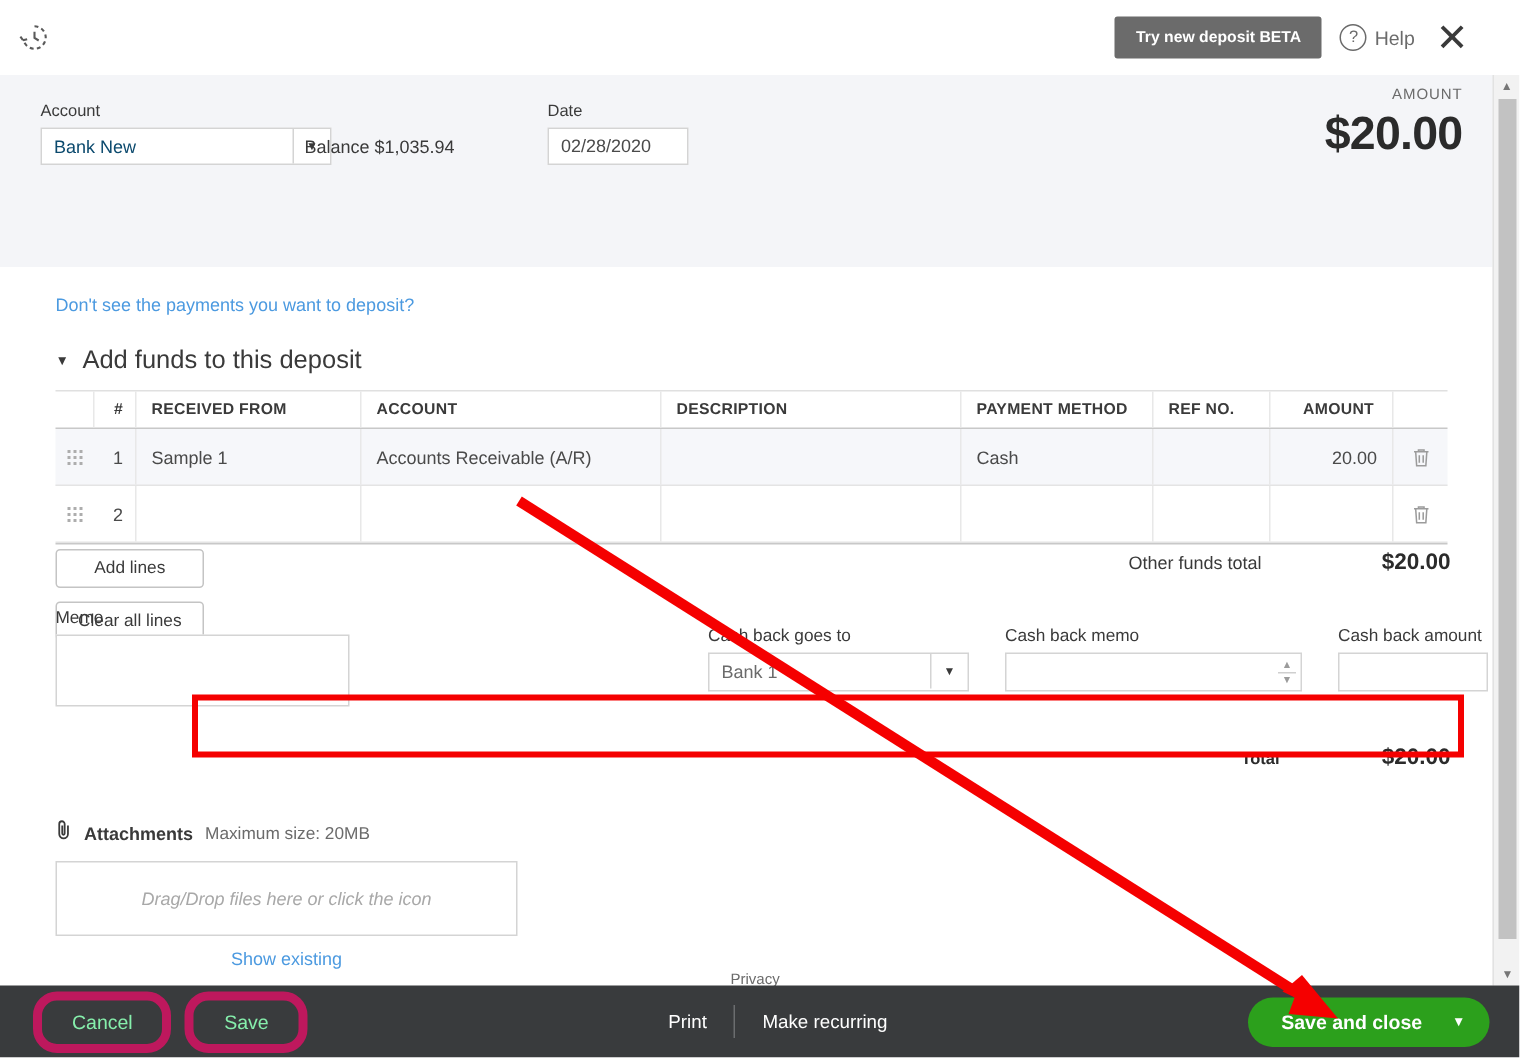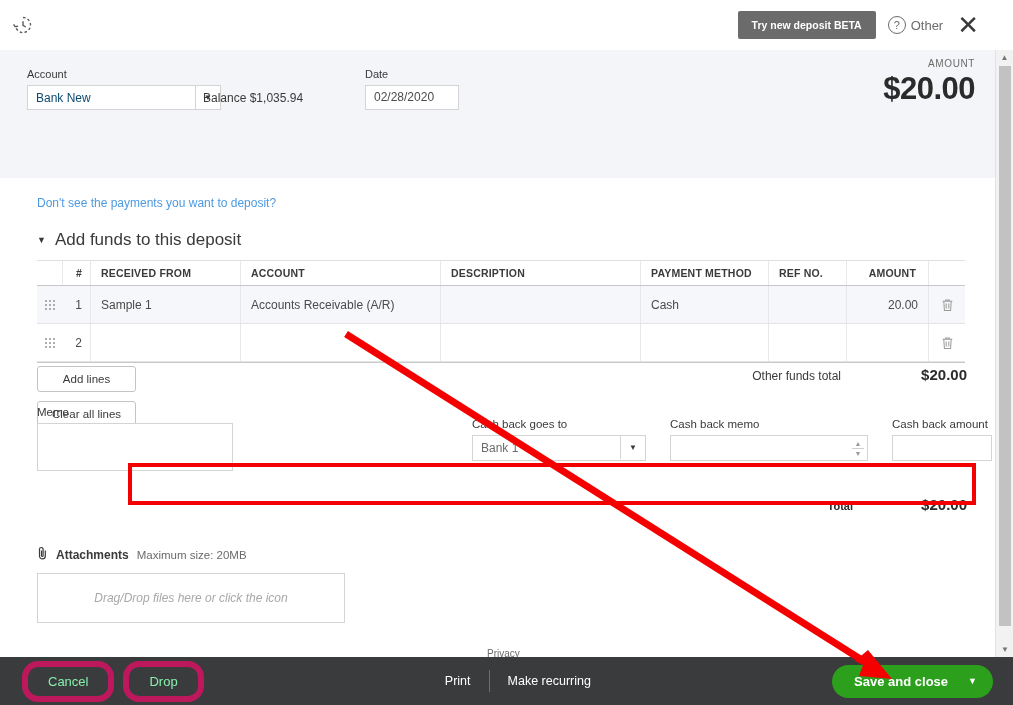--- a/index.html
+++ b/index.html
@@ -324,21 +324,21 @@
         <path d="M12 4.5a7.5 7.5 0 1 1-7.3 9.3" stroke-dasharray="2.6 2.2"></path>
         <path d="M4.3 13.8 L2.6 11.4 M4.3 13.8 L7.1 13.1"></path>
         <path d="M12 8.2 v4.1 l2.8 1.7"></path>
       </svg>
     </div>
 
     <div class="topbar-right">
       <button class="beta-btn"><span>Try new deposit </span><span class="beta-tag">BETA</span></button>
       <div class="help-group">
         <span class="q-circle">?</span>
-        <span>Other</span>
+        <span>Help</span>
       </div>
       <span class="close-x">✕</span>
     </div>
   </div>
 
   <div class="header-band">
 
     <div class="account-block">
       <div class="hdr-field-label">Account</div>
       <div class="select-box">
@@ -495,35 +495,38 @@
           <svg width="11" height="14" viewBox="0 0 11 14" fill="none" stroke="#3a3a3a" stroke-width="1.2">
             <path d="M8.3 4.4V10a2.9 2.9 0 0 1-5.8 0V3.3a1.8 1.8 0 0 1 3.6 0v6.4a0.8 0.8 0 0 1-1.6 0V4.4"></path>
           </svg>
         </span>
         <span class="attach-title">Attachments</span>
         <span class="attach-max">Maximum size: 20MB</span>
       </div>
       <div class="drop-zone">
         <span class="drop-text">Drag/Drop files here or click the icon</span>
       </div>
+      <div class="show-existing">
+        <span class="link-blue">Show existing</span>
+      </div>
     </div>
 
     <div class="privacy">Privacy</div>
   </div>
 
   <div class="scrollbar">
     <div class="sb-arrow">▲</div>
     <div class="sb-thumb"></div>
     <div class="sb-arrow bottom">▼</div>
   </div>
 
   <div class="footer">
     <div class="footer-left">
       <button class="pill-btn">Cancel</button>
-      <button class="pill-btn">Drop</button>
+      <button class="pill-btn">Save</button>
     </div>
     <div class="footer-mid">
       <span class="fmid-item">Print</span>
       <span class="fmid-sep"></span>
       <span class="fmid-item">Make recurring</span>
     </div>
     <div class="footer-right">
       <button class="save-btn">
         <span>Save and close</span>
         <span class="save-caret">▼</span>

